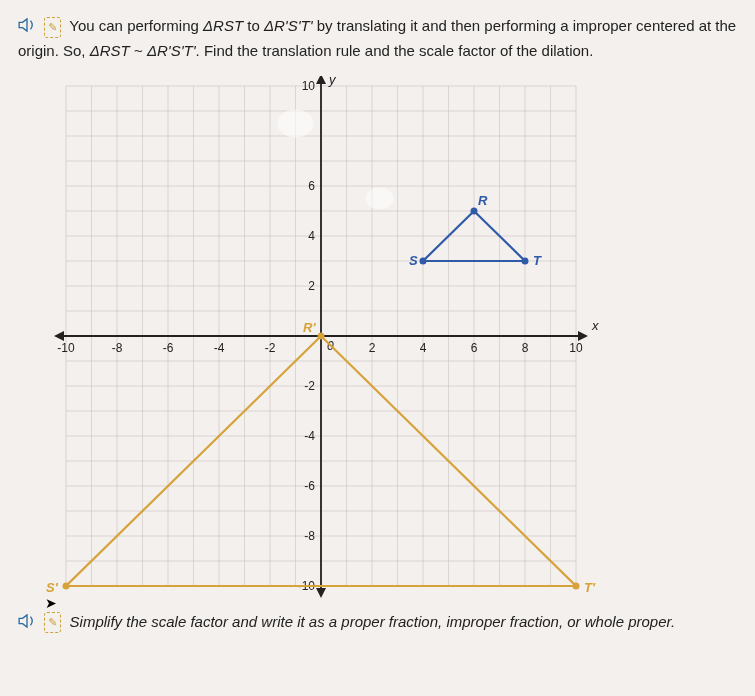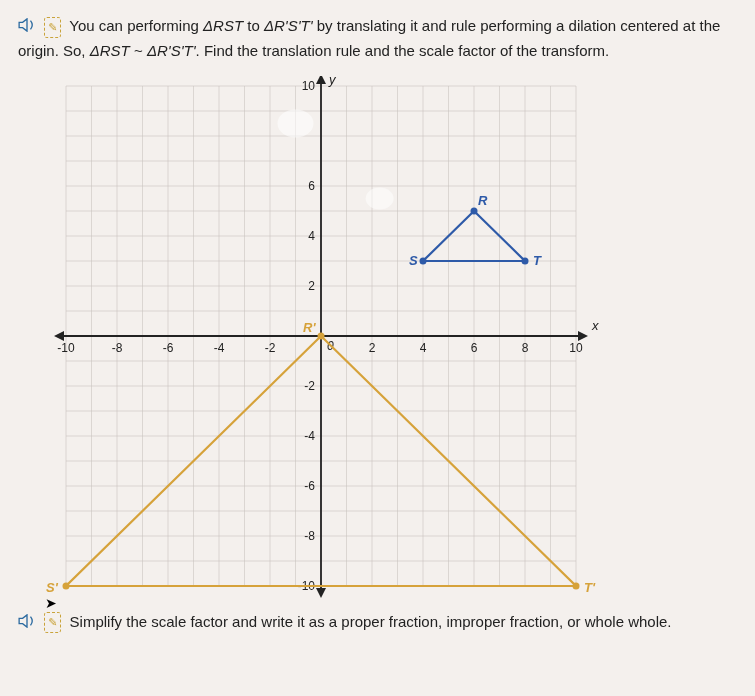--- a/index.html
+++ b/index.html
@@ -23,21 +23,21 @@
     margin-right: 4px;
   }
   .speaker-icon svg { width: 18px; height: 14px; }
   .draw-icon {
     border: 1px dashed #c9a33a;
     border-radius: 3px;
     padding: 1px 3px;
     font-size: 11px;
     color: #c9a33a;
   }
-  .italic { }
+  .italic { font-style: italic; }
   .chart-wrap {
     width: 560px;
     height: 530px;
     position: relative;
     margin-left: 28px;
     margin-top: 4px;
   }
   .cursor-arrow {
     position: absolute;
     left: -1px;
@@ -50,23 +50,23 @@
 <body>
 
 <div class="para">
   <span class="speaker-icon">
     <svg viewBox="0 0 20 16">
         <path d="M1 5 h4 l5 -4 v14 l-5 -4 h-4 z" fill="none" stroke="#2b6aa0" stroke-width="1.5"></path>
         <path d="M14 3 q4 5 0 10" fill="none" stroke="#2b6aa0" stroke-width="1.5"></path>
       </svg>
   </span>
   <span class="draw-icon">✎</span>
-  <span>You can performing </span><span style="font-style:italic">ΔRST</span><span> to </span><span style="font-style:italic">ΔR'S'T'</span><span> by translating it and rule performing a dilation</span>
+  <span>You can performing </span><span style="font-style:italic">ΔRST</span><span> to </span><span style="font-style:italic">ΔR'S'T'</span><span> by translating it and then performing a improper</span>
   <span>centered at the origin. So, </span><span style="font-style:italic">ΔRST</span><span> ~ </span><span style="font-style:italic">ΔR'S'T'</span><span>. Find the translation rule and the scale factor of</span>
-  <span>the transform.</span>
+  <span>the dilation.</span>
 </div>
 
 <div class="chart-wrap">
   <svg id="graph-svg" width="560" height="530" viewBox="0 0 560 530">
       <line x1="20" y1="510" x2="20" y2="10" stroke="#c9c5c0" stroke-width="0.6"></line>
       <line x1="45.5" y1="510" x2="45.5" y2="10" stroke="#c9c5c0" stroke-width="0.6"></line>
       <line x1="71" y1="510" x2="71" y2="10" stroke="#c9c5c0" stroke-width="0.6"></line>
       <line x1="96.5" y1="510" x2="96.5" y2="10" stroke="#c9c5c0" stroke-width="0.6"></line>
       <line x1="122" y1="510" x2="122" y2="10" stroke="#c9c5c0" stroke-width="0.6"></line>
       <line x1="147.5" y1="510" x2="147.5" y2="10" stroke="#c9c5c0" stroke-width="0.6"></line>
@@ -156,14 +156,14 @@
 
 <div class="para" style="margin-top:4px">
   <span class="speaker-icon">
     <svg viewBox="0 0 20 16">
         <path d="M1 5 h4 l5 -4 v14 l-5 -4 h-4 z" fill="none" stroke="#2b6aa0" stroke-width="1.5"></path>
         <path d="M14 3 q4 5 0 10" fill="none" stroke="#2b6aa0" stroke-width="1.5"></path>
       </svg>
   </span>
   <span class="draw-icon">✎</span>
   <span class="italic">Simplify the scale factor and write it as a proper fraction, improper fraction, or whole</span>
-  <span class="italic">whole.</span>
+  <span class="italic">proper.</span>
 </div>
 
 </body></html>

